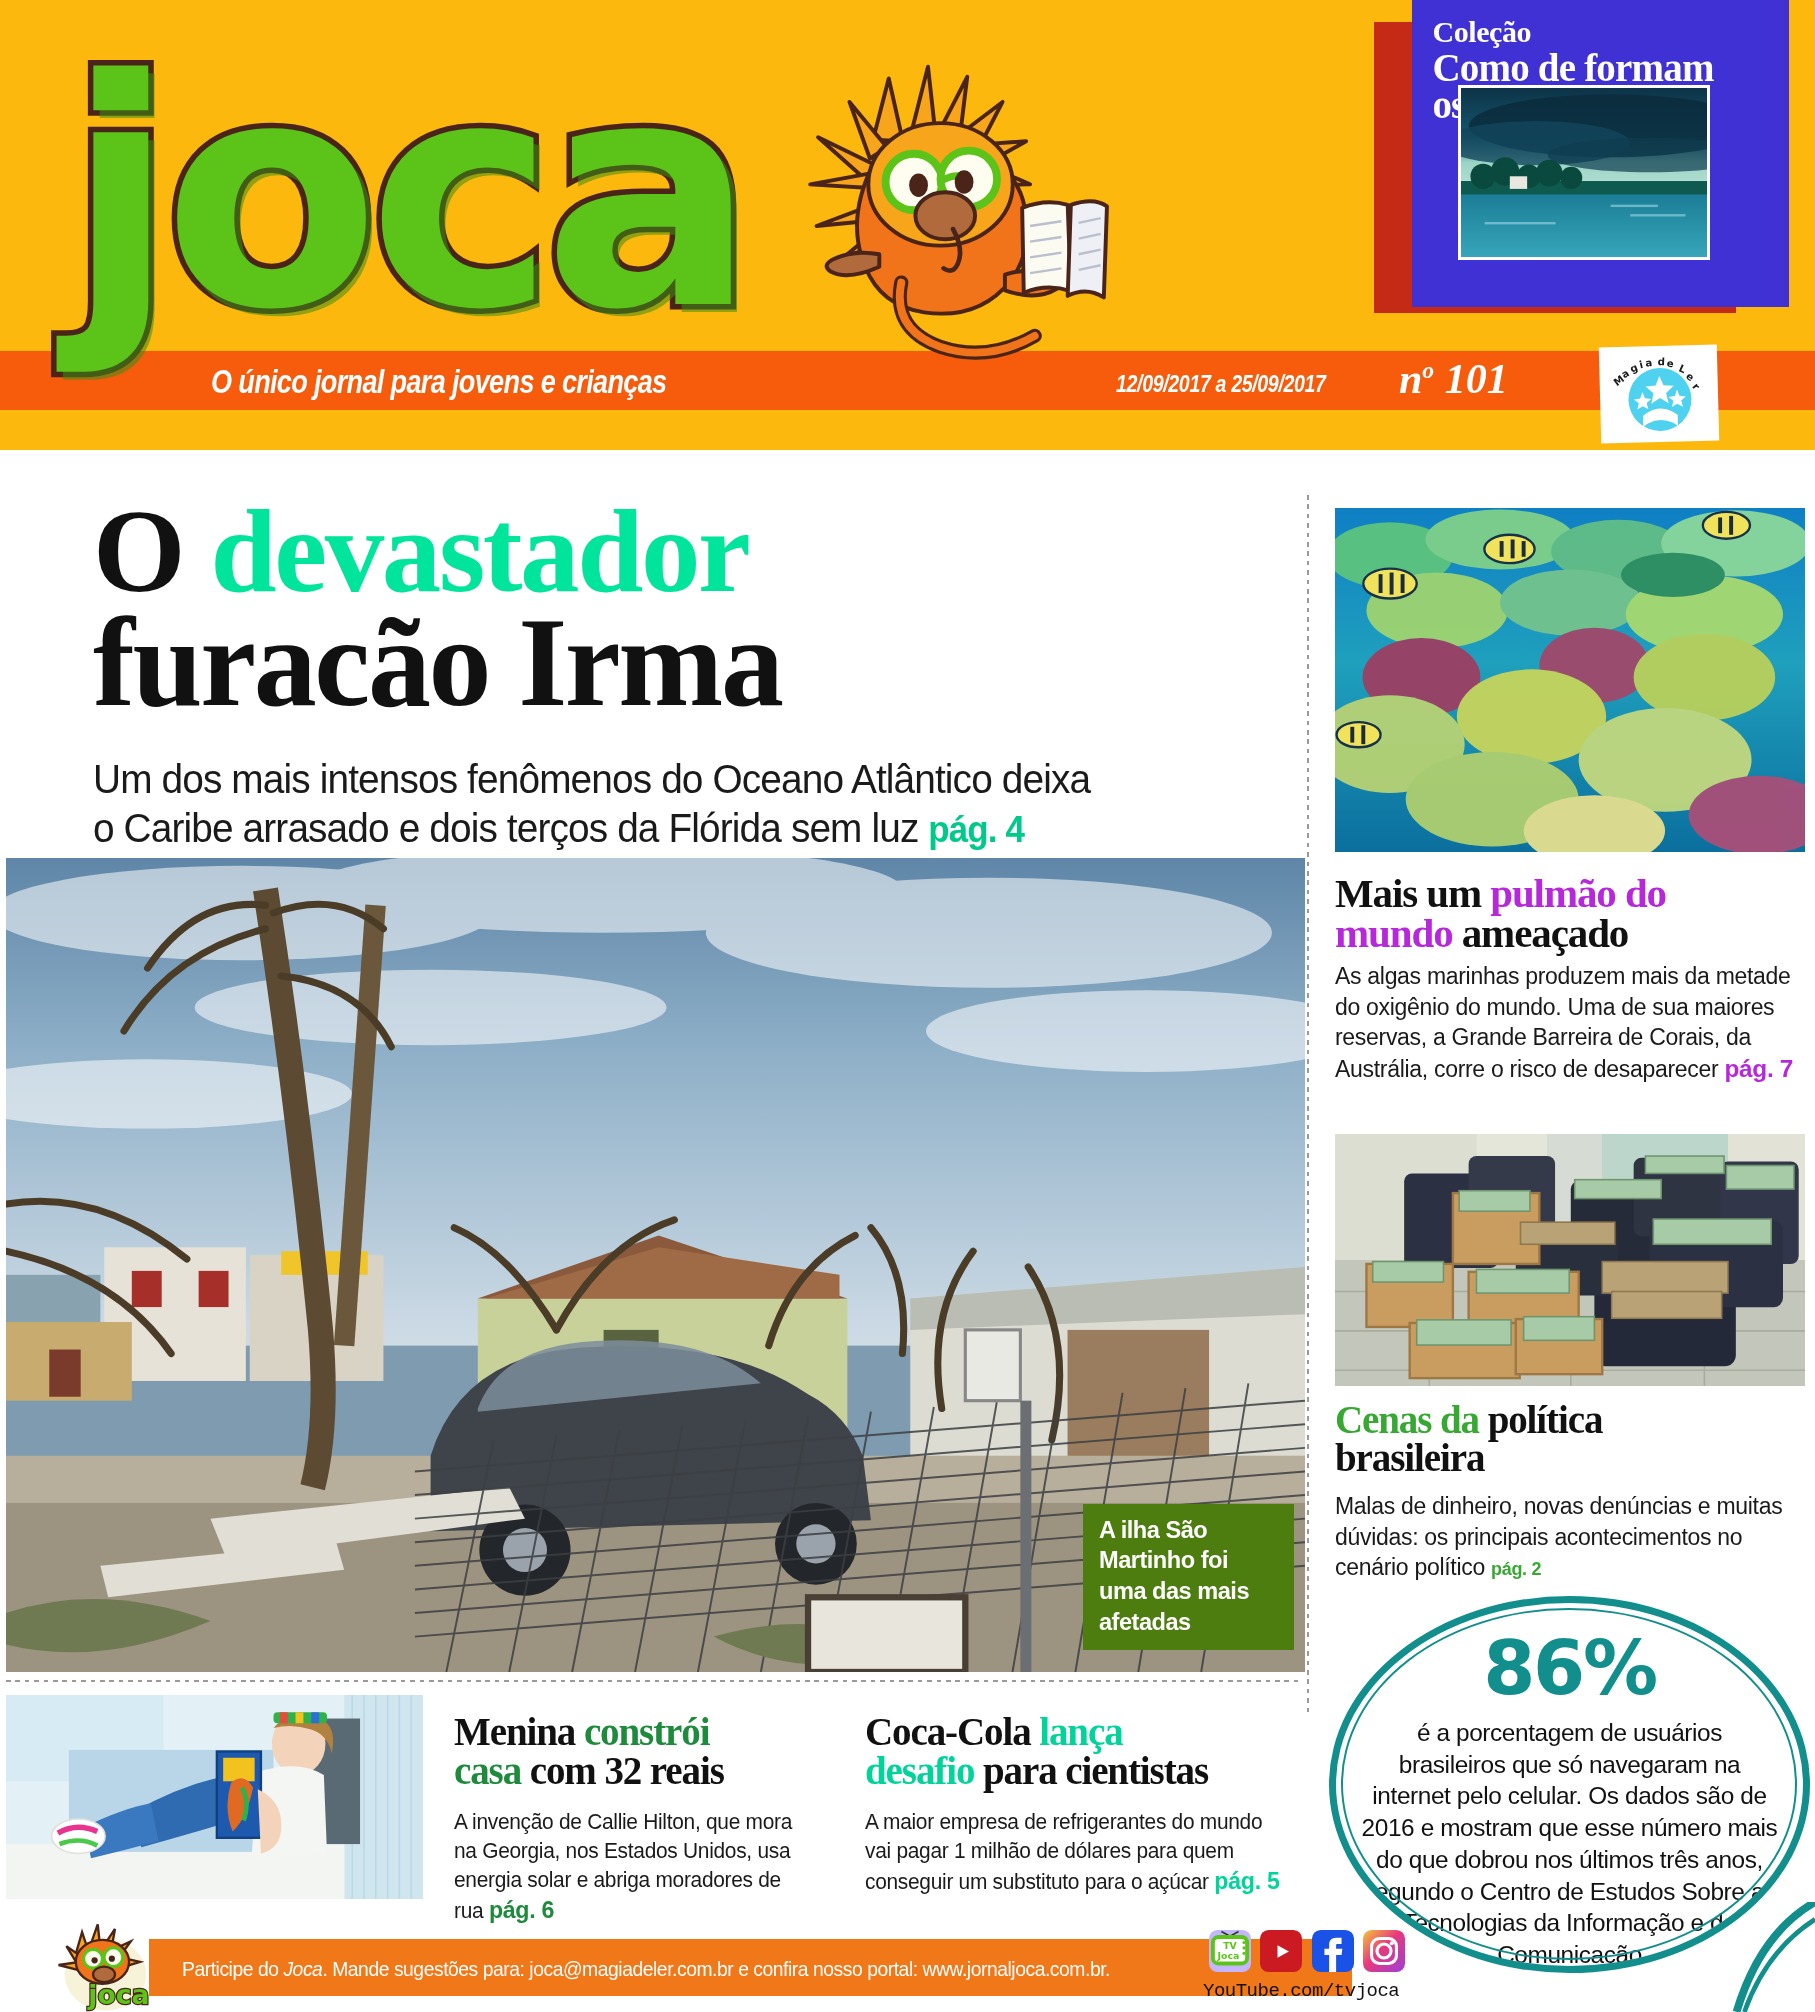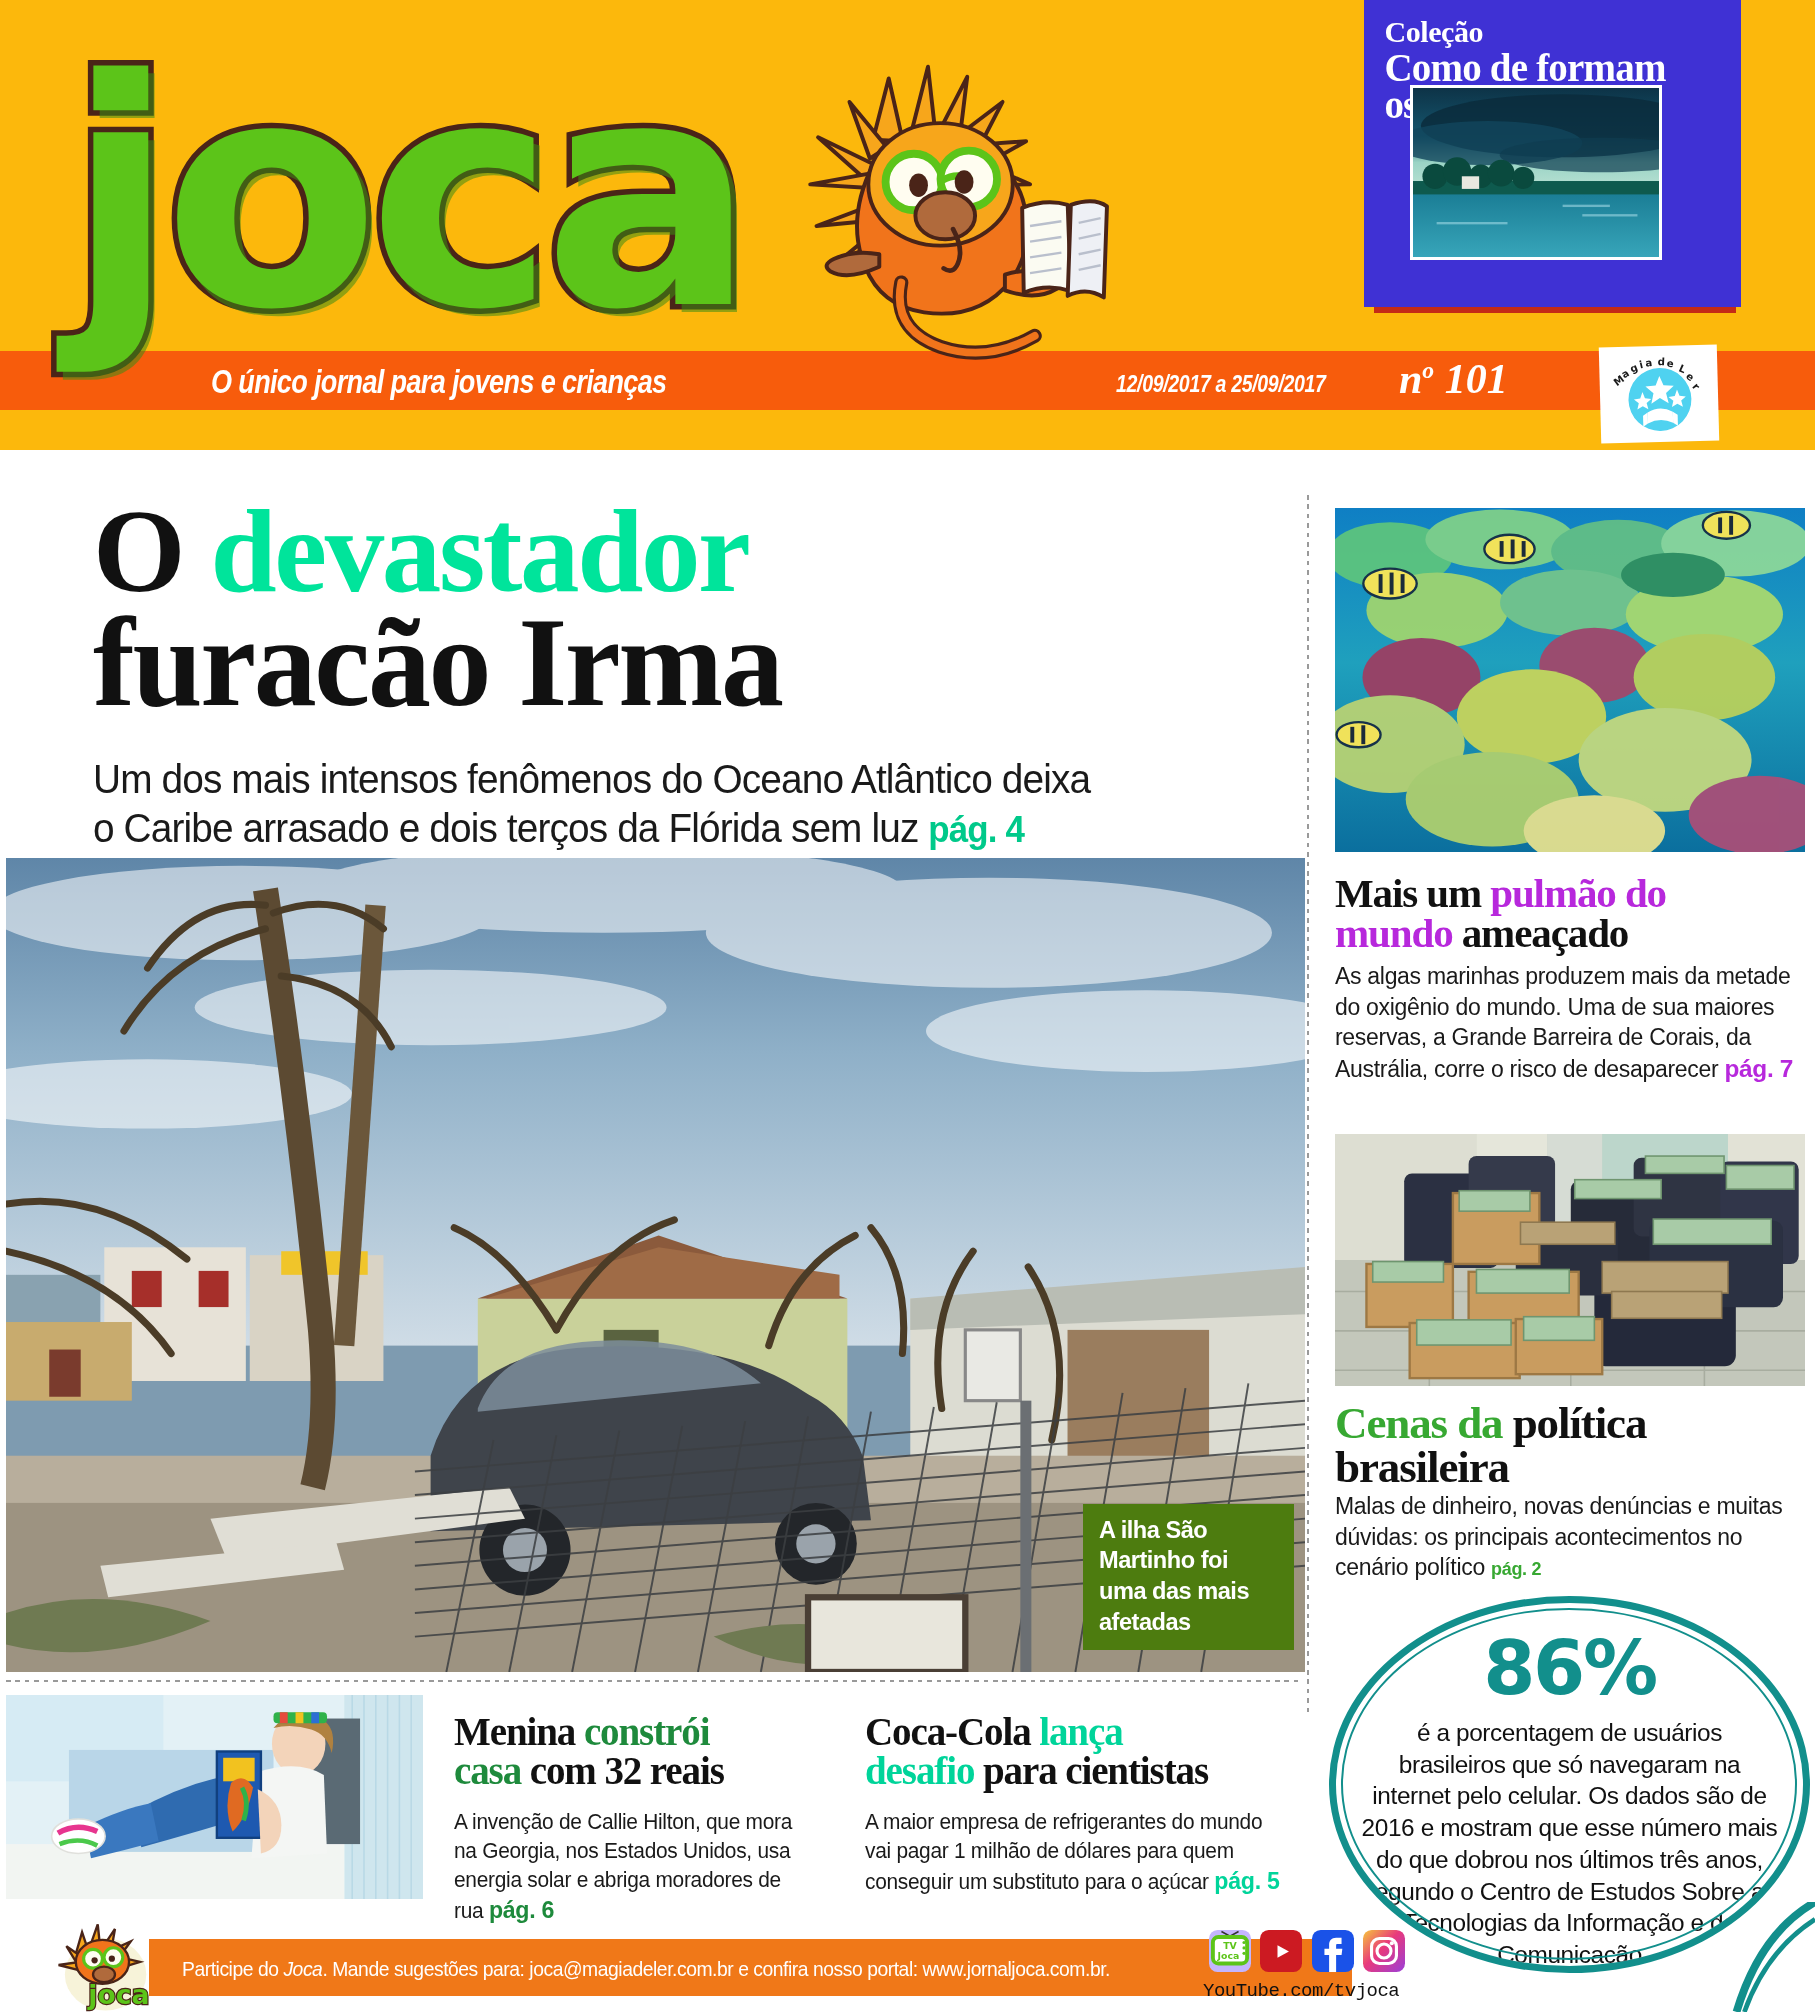--- a/index.html
+++ b/index.html
@@ -71,21 +71,21 @@
     font-size: 42px; color: #ffffff;
   }
   .issue-number sup { font-size: 23.6px; vertical-align: super; }
 
   
   .collection-shadow {
     position: absolute; left: 1374px; top: 22px; width: 362px; height: 291px;
     background: #c42a16;
   }
   .collection-box {
-    position: absolute; left: 1364px; top: 0px; width: 377px; height: 307px;
+    position: absolute; left: 1412px; top: 0px; width: 377px; height: 307px;
     background: #3f31d4;
     padding: 17.3px 17.3px 0 20.4px;
   }
   .collection-kicker {
     font-family: "Liberation Serif", serif;
     font-weight: bold; font-size: 30px; color: #ffffff;
     letter-spacing: -0.4px; line-height: 1;
   }
   .collection-title {
     font-family: "Liberation Serif", serif;
@@ -166,21 +166,21 @@
   }
   .rail-p-pulmao .pg { color: #b728dc; font-weight: bold; font-size: 24.4px; }
 
   .money-photo {
     position: absolute; left: 1335px; top: 1134px; width: 470px; height: 252px;
     overflow: hidden; background: #8b8f86;
   }
   .rail-h-cenas {
     position: absolute; left: 1335px; top: 1401px; width: 472px;
     font-family: "Liberation Serif", serif; font-weight: bold;
-    font-size: 45px; line-height: 0.98; color: #111; letter-spacing: -1.1px;
+    font-size: 39px; line-height: 0.98; color: #111; letter-spacing: -1.1px;
   }
   .rail-h-cenas .hl { color: #37a832; }
   .rail-p-cenas {
     position: absolute; left: 1335px; top: 1491px; width: 472px;
     font-family: "Liberation Sans", sans-serif;
     font-size: 23px; line-height: 1.33; color: #1a1a1a; letter-spacing: -0.3px;
   }
   .rail-p-cenas .pg { color: #37a832; font-weight: bold; font-size: 18px; text-align: center; }
 
   

